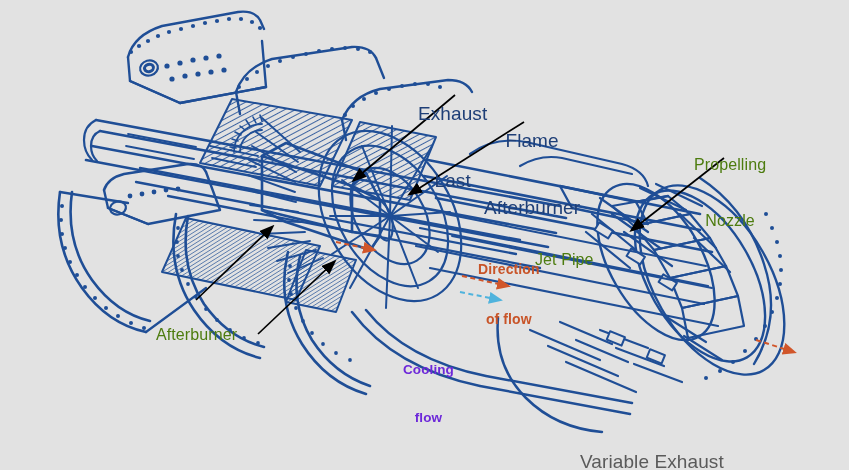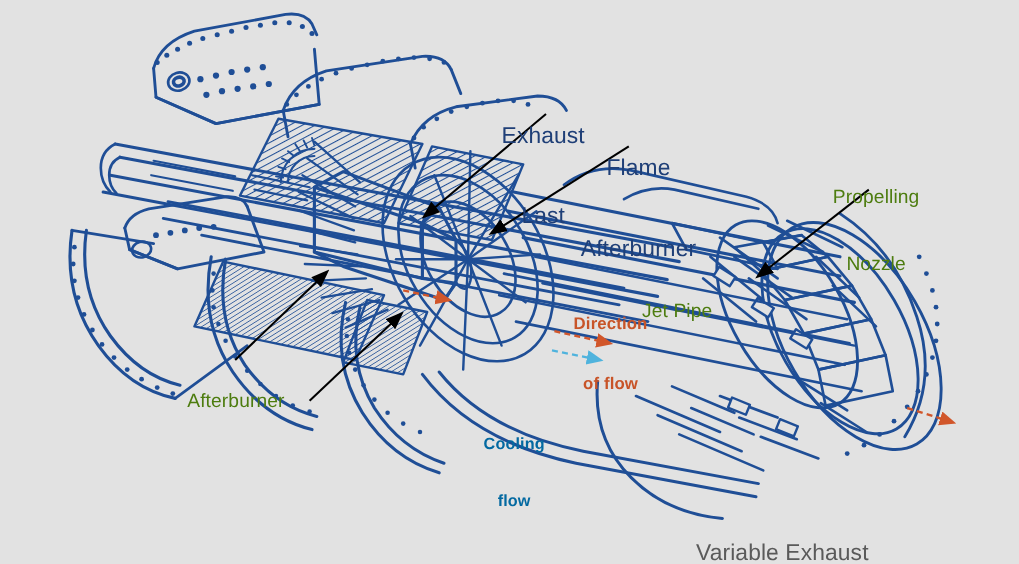--- a/index.html
+++ b/index.html
@@ -15,21 +15,21 @@
   .lbl{
     position:absolute;
     white-space:pre;
     line-height:1.18;
     letter-spacing:0.1px;
   }
   .lbl-navy{color:#1f3f77;font-size:19px;}
   .lbl-navy2{color:#4d7c0f;font-size:16px;}
   .lbl-gray{color:#5a5a5a;font-size:19px;}
   .lbl-orange{color:#c85428;font-size:14px;font-weight:bold;}
-  .lbl-cyan{color:#0369a1;font-size:13.5px;font-weight:bold;}
+  .lbl-cyan{color:#6d28d9;font-size:13.5px;font-weight:bold;}
   .ctr{text-align:center;}
 </style>
 </head>
 <body>
 
 <div id="stage">
 
   <svg class="layer" viewBox="0 0 849 470">
     <defs>
       <clipPath id="clipAll">

